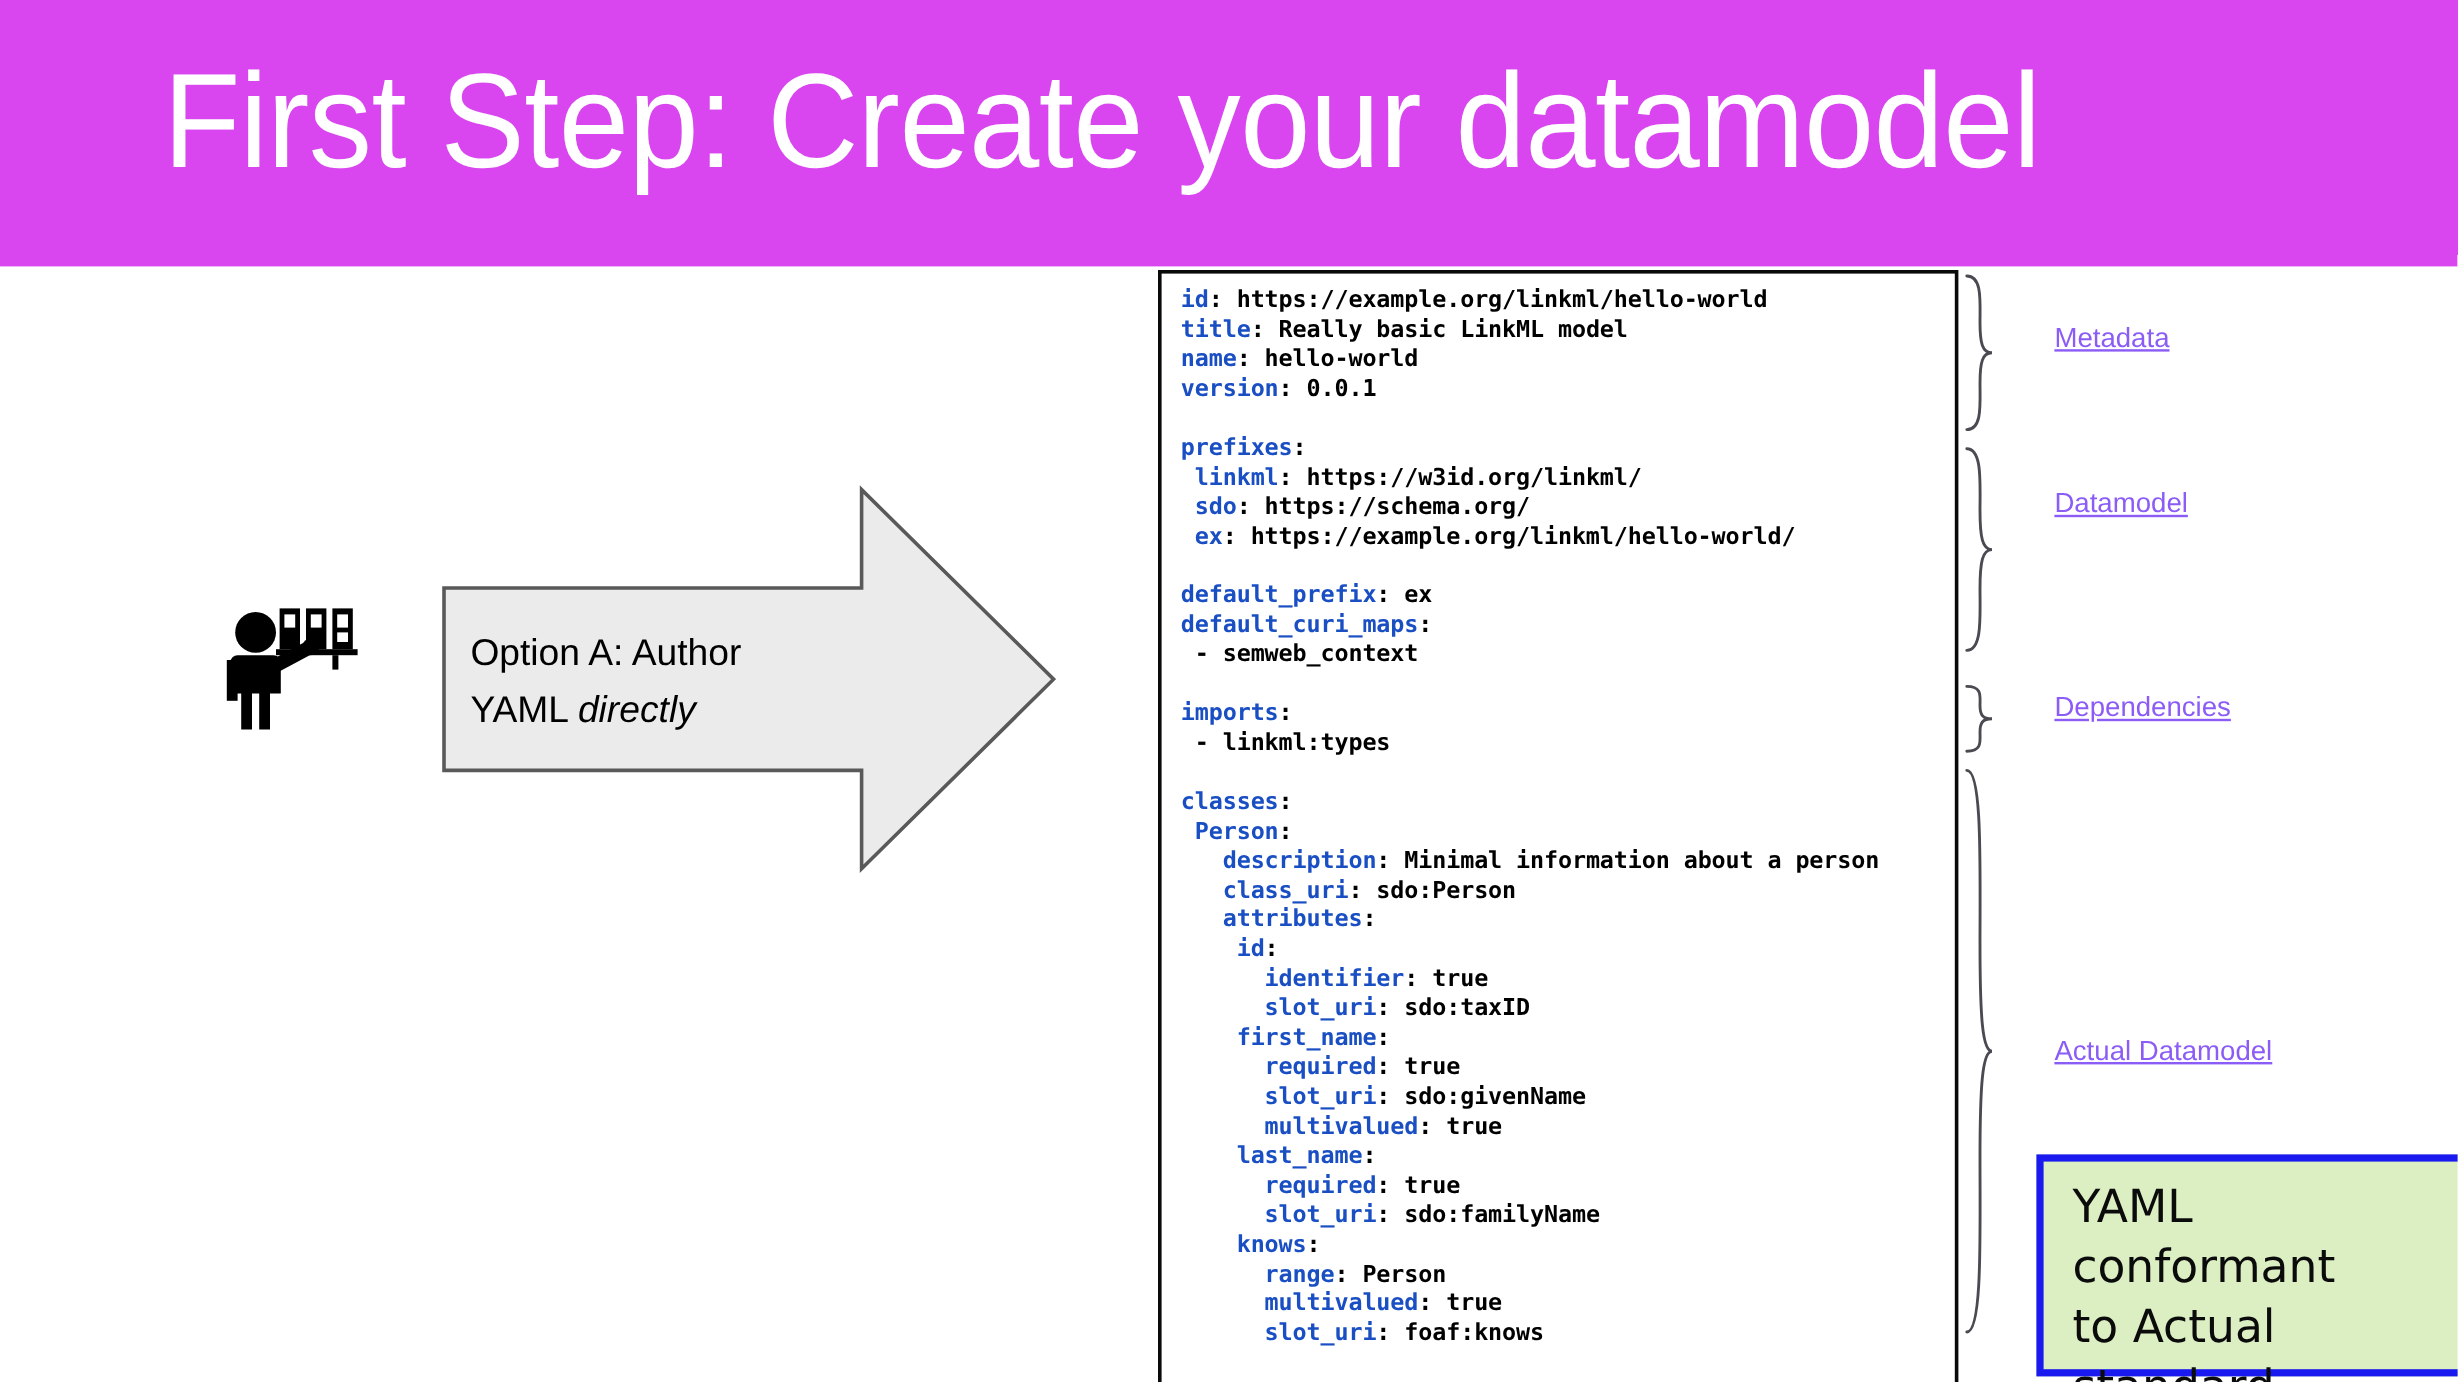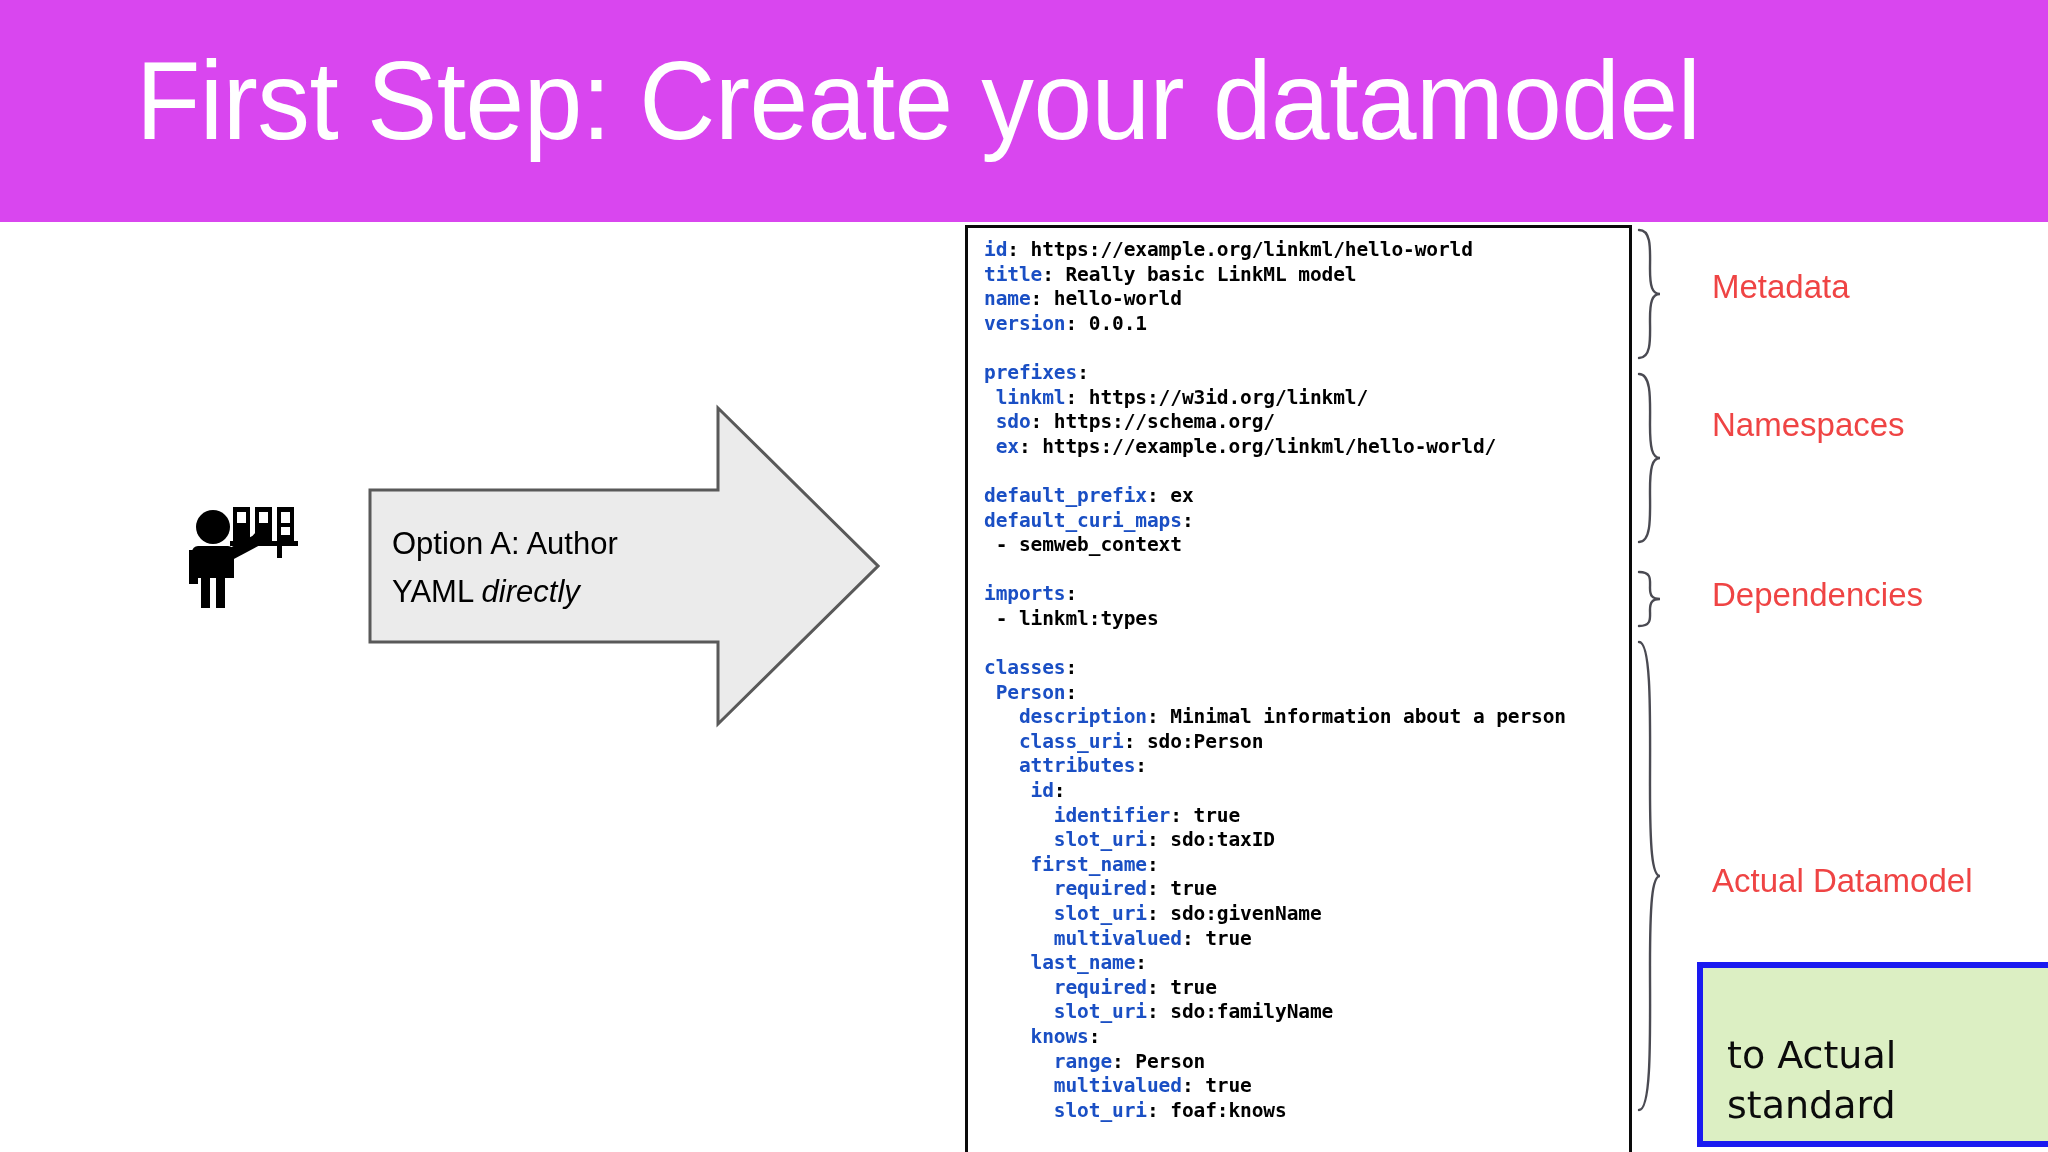--- a/index.html
+++ b/index.html
@@ -97,23 +97,24 @@
   
   .brace {
     position: absolute;
     left: 1636px;
   }
   .brace svg { display: block; }
 
   
   .group-label {
     position: absolute;
-    font-size: 33px;
-    color: #ef4444;
+    font-size: 23px;
+    color: #8b5cf6;
     white-space: nowrap;
+    text-decoration: underline;
   }
 
   
   #yaml-conformant-box {
     position: absolute;
     left: 1697px;
     top: 962px;
     width: 400px;
     height: 185px;
     background: #dcefc3;
@@ -183,34 +184,34 @@
       <svg width="26" height="132" viewBox="0 0 26 132">
         <path d="M 3,2 C 16,2 14,23.099999999999998 14,40.92 C 14,58.08 16,66 24,66 C 16,66 14,73.92 14,91.08 C 14,108.9 16,130 3,130" fill="none" stroke="#4a4a52" stroke-width="2.4" stroke-linecap="round"></path>
       </svg>
     </div>
     <div class="group-label" style="left: 1712px; top: 268px;">Metadata</div>
     <div class="brace" style="top: 372px;">
       <svg width="26" height="172" viewBox="0 0 26 172">
         <path d="M 3,2 C 16,2 14,30.099999999999998 14,53.32 C 14,75.68 16,86 24,86 C 16,86 14,96.32000000000001 14,118.68 C 14,141.9 16,170 3,170" fill="none" stroke="#4a4a52" stroke-width="2.4" stroke-linecap="round"></path>
       </svg>
     </div>
-    <div class="group-label" style="left: 1712px; top: 406px;">Namespaces</div>
+    <div class="group-label" style="left: 1712px; top: 406px;">Datamodel</div>
     <div class="brace" style="top: 570px;">
       <svg width="26" height="58" viewBox="0 0 26 58">
         <path d="M 3,2 C 16,2 14,10.149999999999999 14,17.98 C 14,25.52 16,29 24,29 C 16,29 14,32.480000000000004 14,40.019999999999996 C 14,47.85 16,56 3,56" fill="none" stroke="#4a4a52" stroke-width="2.4" stroke-linecap="round"></path>
       </svg>
     </div>
     <div class="group-label" style="left: 1712px; top: 576px;">Dependencies</div>
     <div class="brace" style="top: 640px;">
       <svg width="26" height="472" viewBox="0 0 26 472">
         <path d="M 3,2 C 16,2 14,82.6 14,146.32 C 14,207.68 16,236 24,236 C 16,236 14,264.32000000000005 14,325.68 C 14,389.4 16,470 3,470" fill="none" stroke="#4a4a52" stroke-width="2.4" stroke-linecap="round"></path>
       </svg>
     </div>
     <div class="group-label" style="left: 1712px; top: 862px;">Actual Datamodel</div>
   </div>
 
 <div id="yaml-conformant-box">
   <div id="yaml-conformant-text">
-    <br>
+    <span>YAML conformant</span><br>
     <span>to Actual</span><br>
     <span>standard</span>
   </div>
 </div>
 
 </body></html>

